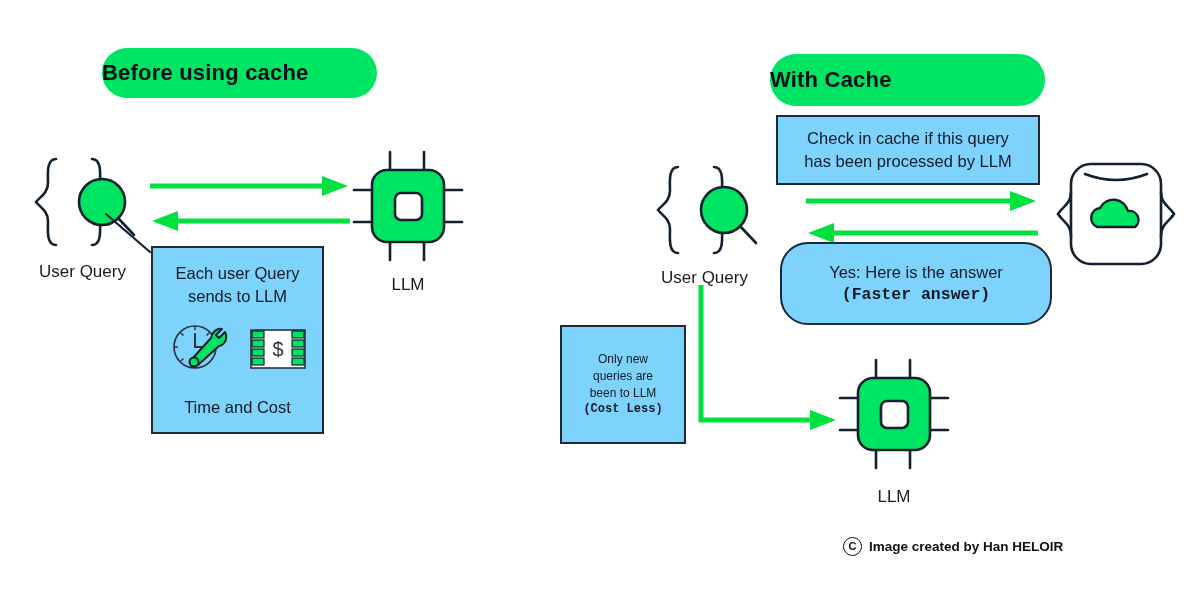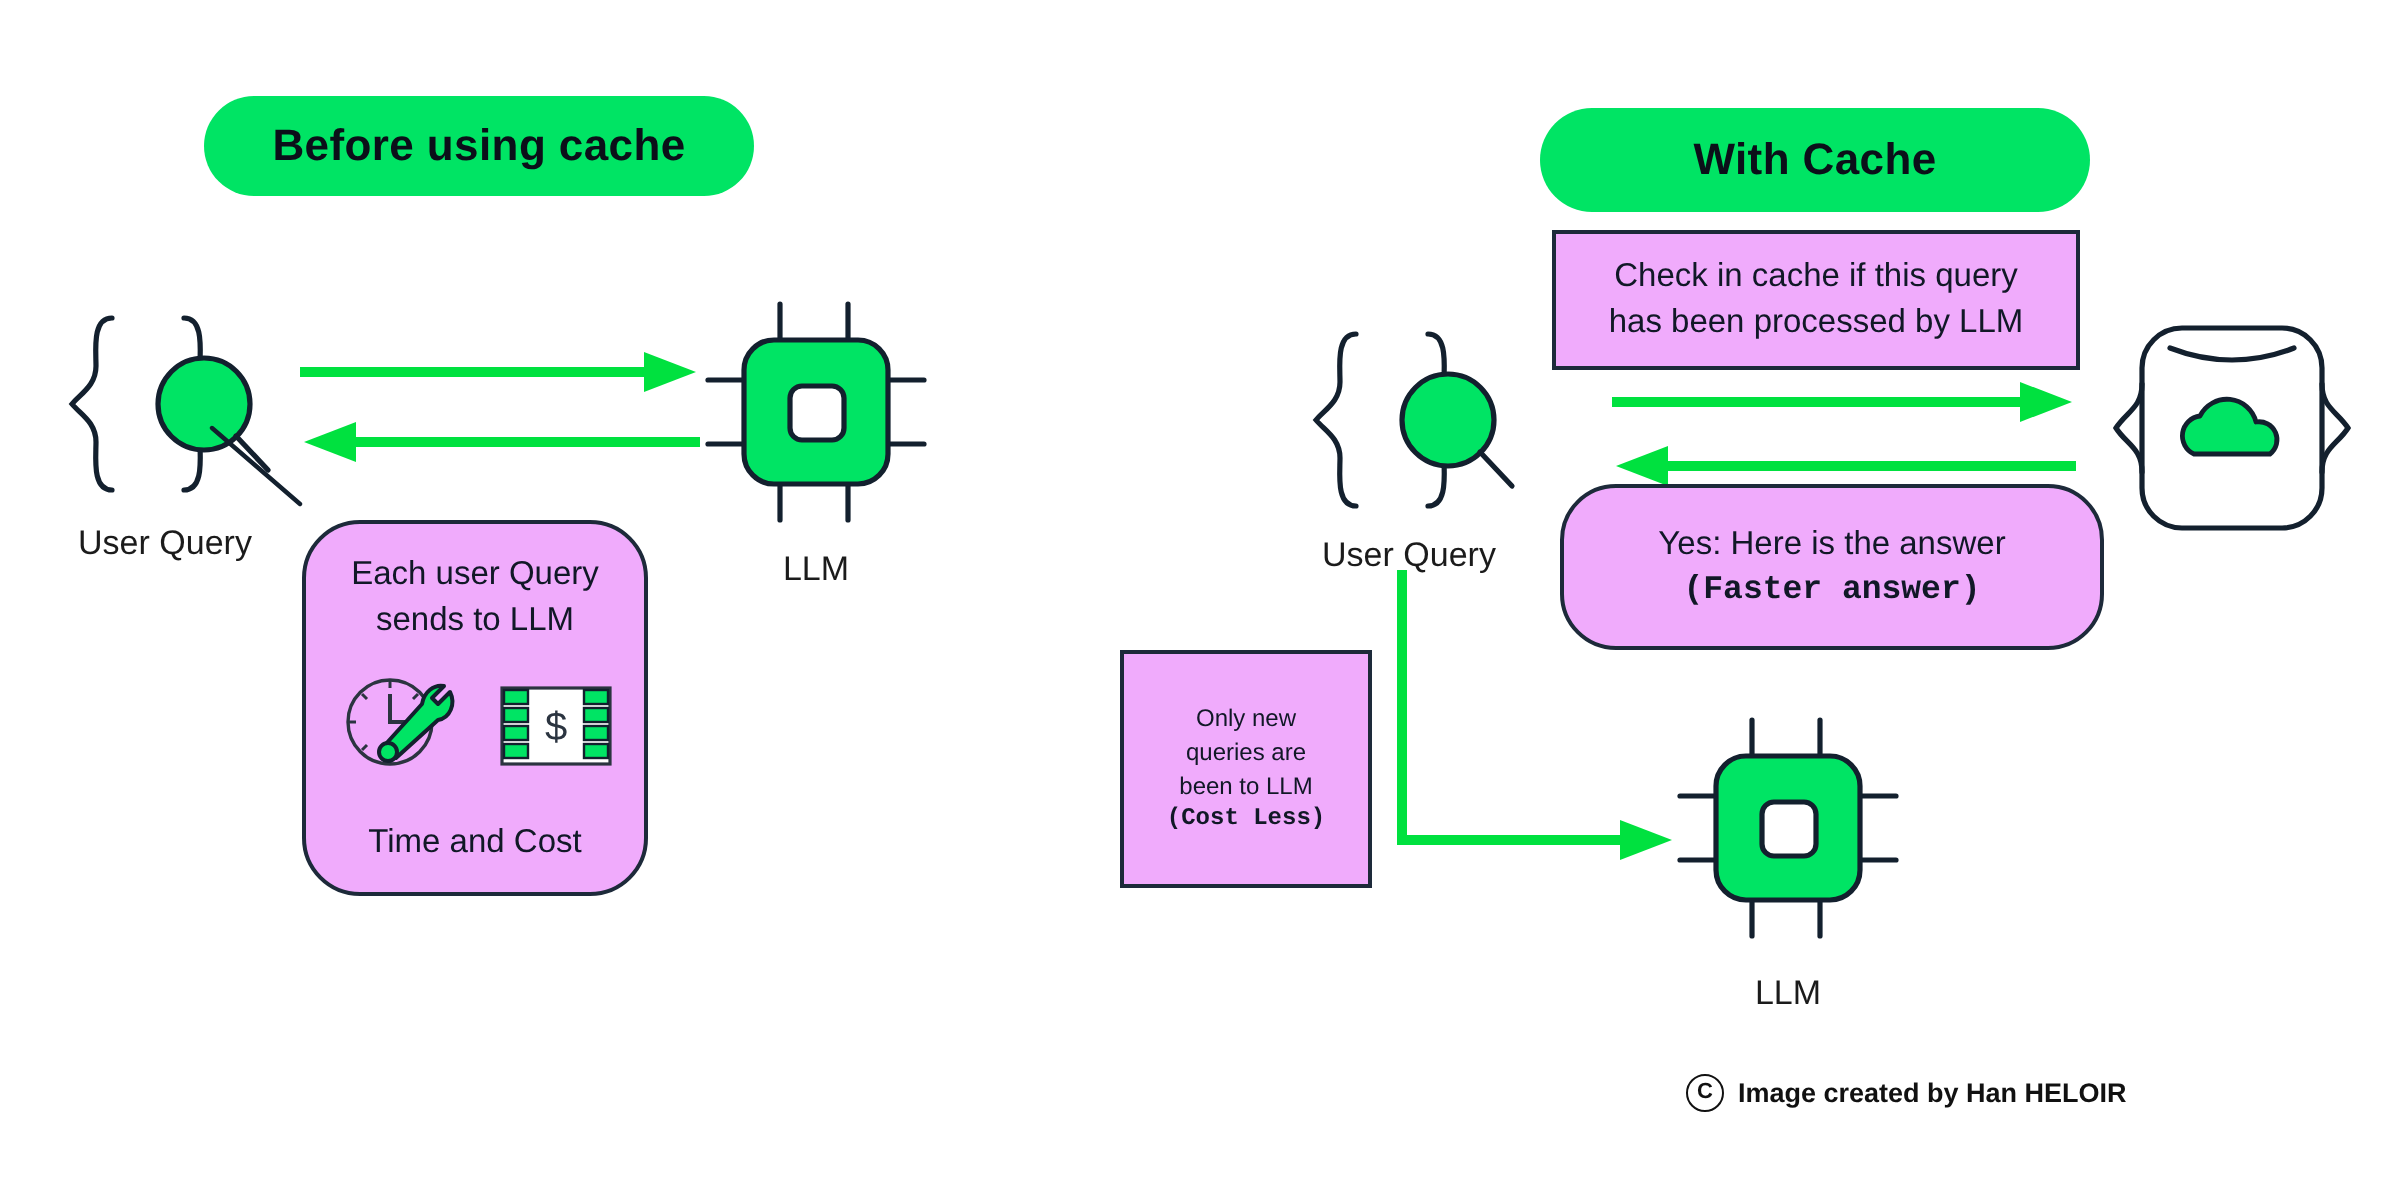--- a/index.html
+++ b/index.html
@@ -20,30 +20,29 @@
   }
   .abs { position: absolute; }
 
   
   .pill {
     background: #00E464;
     color: #0b0f19;
     border-radius: 999px;
     display: flex;
     align-items: center;
-    justify-content: center;
     font-size: 22px;
     font-weight: 600;
     letter-spacing: .2px;
     white-space: nowrap;
   }
 
   
   .infobox {
-    background: #f0abfc;
+    background: #7dd3fc;
     border: 2px solid #1d2a3a;
     box-sizing: border-box;
     display: flex;
     flex-direction: column;
     align-items: center;
     justify-content: center;
     text-align: center;
     color: #111827;
     font-size: 16.5px;
     line-height: 1.38;
@@ -127,21 +126,21 @@
         <line x1="2" y1="72" x2="22" y2="72"></line>
         <line x1="90" y1="40" x2="110" y2="40"></line>
         <line x1="90" y1="72" x2="110" y2="72"></line>
       </g>
       <rect x="20" y="20" width="72" height="72" rx="15" ry="15" fill="#00E464" stroke="#13202e" stroke-width="2.6"></rect>
       <rect x="43" y="43" width="27" height="27" rx="6" ry="6" fill="#ffffff" stroke="#13202e" stroke-width="2.6"></rect>
     </svg>
   </div>
   <div class="abs caption" style="left:352px; top:275px; width:112px;">LLM</div>
 
-  <div class="abs infobox" style="left:151px; top:260px; width:173px; height:188px; justify-content:flex-start; padding-top:14px;border-radius:29px;">
+  <div class="abs infobox" style="left:151px; top:246px; width:173px; height:188px; justify-content:flex-start; padding-top:14px;">
     <span class="ln">Each user Query</span>
     <span class="ln">sends to LLM</span>
 
     <div style="display:flex; align-items:center; gap:18px; margin-top:12px;">
 
       <span>
         <svg width="62" height="58" viewBox="0 0 62 58">
           <circle cx="25" cy="27" r="21" fill="none" stroke="#2b3440" stroke-width="1.7"></circle>
           <g stroke="#2b3440" stroke-width="1.5">
             <line x1="25" y1="6" x2="25" y2="10"></line>

